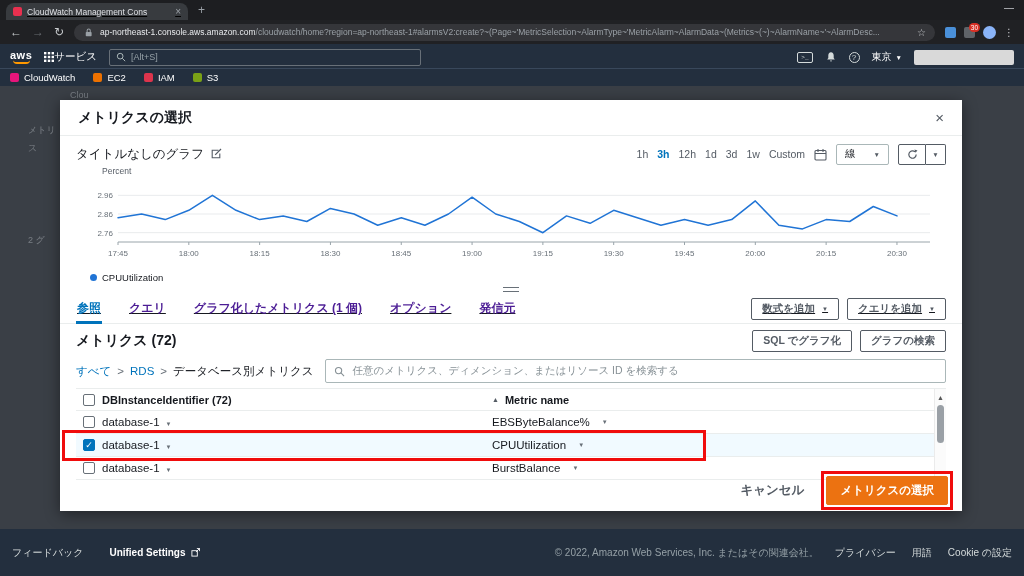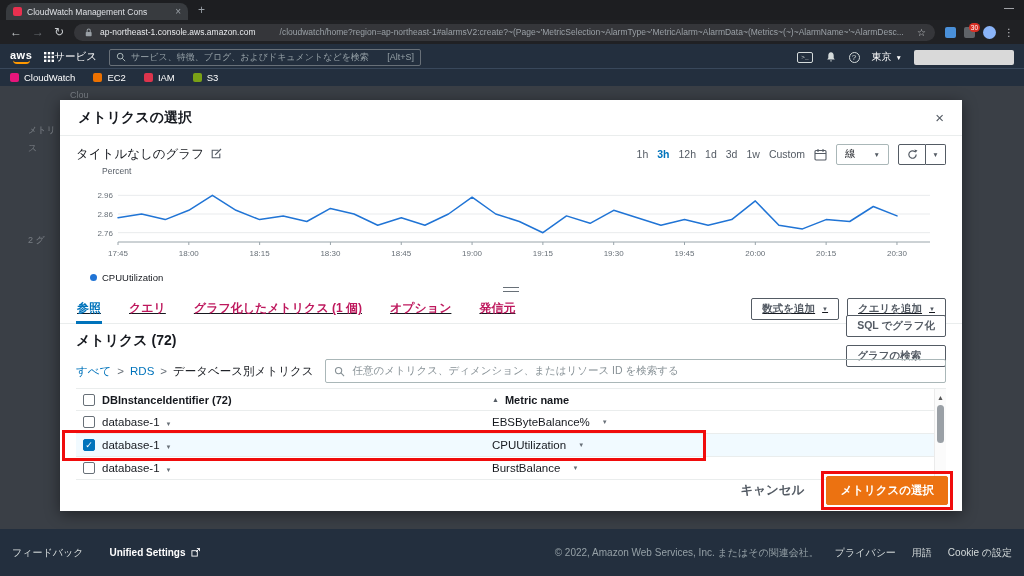--- a/index.html
+++ b/index.html
@@ -2,34 +2,34 @@
 <html><head>
 <meta charset="utf-8">
 <style>
   * { margin:0; padding:0; box-sizing:border-box; }
   html,body { width:1024px; height:576px; }
   body { position:relative; overflow:hidden; background:#3a3f46; font-family:"Liberation Sans","DejaVu Sans",sans-serif; }
   button { font-family:inherit; cursor:pointer; }
 
   
   .tabstrip { position:absolute; top:0; left:0; right:0; height:20px; background:#1d1e21; display:flex; align-items:flex-end; }
-  .tab { display:flex; align-items:center; gap:5px; height:17px; width:182px; margin-left:6px; background:#383b3f; border-radius:8px 8px 0 0; padding:0 7px; }
+  .tab { display:flex; align-items:center; gap:5px; height:17px; width:182px; margin-left:6px; background:#383b3f; border-radius:8px 8px 0 0; padding:0 7px;text-decoration:underline; }
   .favicon { width:9px; height:9px; border-radius:2px; background:#e8304f; flex:0 0 auto; }
   .tab-title { color:#dfe1e5; font-size:8.5px; white-space:nowrap; overflow:hidden; flex:1; }
   .tab-close { color:#9aa0a6; font-size:10px; line-height:10px; }
   .newtab { color:#9aa0a6; font-size:12px; margin:0 0 3px 10px; }
   .win-min { position:absolute; right:10px; top:2px; color:#c8cbcf; font-size:10px; }
 
   .btoolbar { position:absolute; top:20px; left:0; right:0; height:24px; background:#202124; display:flex; align-items:center; padding:0 10px; gap:10px; }
   .nav-ic { color:#c6c9cc; font-size:12px; line-height:12px; }
   .nav-ic.dim { color:#696d71; }
   .urlpill { flex:1; height:17px; background:#35363a; border-radius:9px; display:flex; align-items:center; padding:0 9px; gap:6px; min-width:0; }
   .url-text { flex:1; font-size:8.5px; white-space:nowrap; overflow:hidden; min-width:0; }
   .url-domain { color:#e8eaed; }
-  .url-path { color:#9aa0a6;padding-left:24px; }
+  .url-path { color:#9aa0a6; }
   .star { color:#c6c9cc; font-size:10px; }
   .tb-right { display:flex; align-items:center; gap:8px; flex:0 0 auto; }
   .ext-a { width:11px; height:11px; border-radius:2px; background:#4a90d9; }
   .ext-b { position:relative; width:11px; height:11px; border-radius:2px; background:#5f6368; }
   .badge30 { position:absolute; right:-5px; top:-4px; background:#d93025; color:#fff; font-size:6.5px; line-height:9px; height:9px; padding:0 2px; border-radius:5px; }
   .avatar { width:13px; height:13px; border-radius:50%; background:#8ab4f8; }
   .kebab { color:#c6c9cc; font-size:10px; }
 
   
   .aws-header { position:absolute; top:44px; left:0; right:0; height:26px; background:#232f3e; display:flex; align-items:center; padding:0 10px; gap:12px; }
@@ -76,29 +76,29 @@
 
   .chart-area { padding:0 16px; }
   .ylabel { font-size:8.5px; color:#545b64; margin-left:26px; height:12px; }
   #chart-svg { display:block; width:870px; height:92px; }
   .legend { display:flex; align-items:center; gap:5px; font-size:9.5px; margin:1px 0 0 14px; height:13px; }
   .legend-dot { width:7px; height:7px; border-radius:50%; background:#2074d5; }
 
   .drag-handle { width:16px; height:5px; border-top:1.5px solid #687078; border-bottom:1.5px solid #687078; margin:3px auto 2px; }
 
   .tabs-row { display:flex; align-items:center; padding:0 16px; border-bottom:1px solid #eaeded; height:30px;text-decoration:underline; }
-  .tab-item { font-size:12px; font-weight:bold; color:#be185d; margin-right:26px; padding:7px 1px; cursor:pointer; }
+  .tab-item { font-size:12px; font-weight:bold; color:#4c1d95; margin-right:26px; padding:7px 1px; cursor:pointer; }
   .tab-item.active { color:#0073bb; box-shadow:inset 0 -3px 0 #0073bb; }
   .tabs-buttons { margin-left:auto; display:flex; gap:8px; }
   .btn-secondary { background:#fff; border:1px solid #545b64; border-radius:2px; color:#545b64; font-weight:bold; font-size:10.5px; padding:3px 10px; display:inline-flex; align-items:center; gap:7px; }
   .btn-secondary .caret { font-size:6px; }
 
   .metrics-head { display:flex; align-items:center; padding:6px 16px 2px; height:30px; }
   .metrics-title { font-size:14px; font-weight:bold; }
-  .mh-buttons { margin-left:auto; display:flex; gap:8px;flex-direction:column; }
+  .mh-buttons { margin-left:auto; display:flex; gap:8px; }
 
   .filter-row { display:flex; align-items:center; gap:12px; padding:5px 16px; height:34px; }
   .breadcrumb { display:flex; align-items:center; gap:6px; font-size:11.5px; white-space:nowrap; }
   .crumb-link { color:#0073bb; cursor:pointer; }
   .crumb-sep { color:#687078; }
   .crumb-current { color:#16191f; }
   .metric-search { flex:1; height:24px; border:1px solid #aab7b8; border-radius:2px; display:flex; align-items:center; gap:7px; padding:0 8px; font-size:10.5px; color:#879196; }
   .metric-search .ph { white-space:nowrap; overflow:hidden; }
 
   .table { margin:0 16px; border-top:1px solid #eaeded; position:relative; }
@@ -187,21 +187,20 @@
           <rect x="7.6" y="7.6" width="2.4" height="2.4"></rect>
         </g>
       </svg>
     <span>サービス</span>
   </span>
   <div class="aws-search">
     <svg width="10" height="10" viewBox="0 0 12 12">
         <circle cx="5" cy="5" r="3.4" fill="none" stroke="#aab7b8" stroke-width="1.2"></circle>
         <line x1="7.6" y1="7.6" x2="11" y2="11" stroke="#aab7b8" stroke-width="1.2"></line>
       </svg>
-    <span class="ph">サービス、特徴、ブログ、およびドキュメントなどを検索</span>
     <span>[Alt+S]</span>
   </div>
   <div class="hdr-right">
     <span class="cloudshell">&gt;_</span>
     <svg width="12" height="12" viewBox="0 0 12 12">
         <path d="M6 1.2C4.3 1.2 3.3 2.6 3.3 4.4V7L2.2 8.6h7.6L8.7 7V4.4c0-1.8-1-3.2-2.7-3.2z" fill="#d5dbdb"></path>
         <path d="M5 9.6a1 1 0 0 0 2 0z" fill="#d5dbdb"></path>
       </svg>
     <span class="help-circ">?</span>
     <span class="region">

